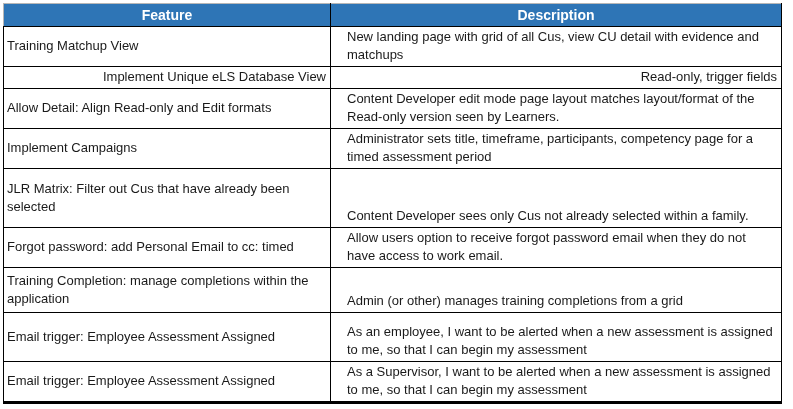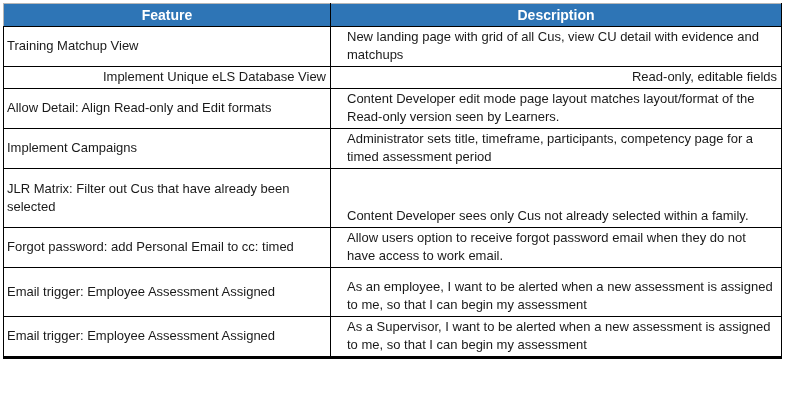--- a/index.html
+++ b/index.html
@@ -79,38 +79,42 @@
         <th class="hdr">Description</th>
       </tr>
     </thead>
     <tbody>
       <tr class="r0">
         <td class="feature">Training Matchup View</td>
         <td class="desc">New landing page with grid of all Cus, view CU detail with evidence and matchups</td>
       </tr>
       <tr class="r1">
         <td class="feature">Implement Unique eLS Database View</td>
-        <td class="desc">Read-only, editable fields</td>
+        <td class="desc">Read-only, trigger fields</td>
       </tr>
       <tr class="r3">
         <td class="feature">Allow Detail: Align Read-only and Edit formats</td>
         <td class="desc">Content Developer edit mode page layout matches layout/format of the Read-only version seen by Learners.</td>
       </tr>
       <tr class="r4">
         <td class="feature">Implement Campaigns</td>
         <td class="desc">Administrator sets title, timeframe, participants, competency page for a timed assessment period</td>
       </tr>
       <tr class="r5">
         <td class="feature">JLR Matrix: Filter out Cus that have already been selected</td>
         <td class="desc">Content Developer sees only Cus not already selected within a family.</td>
       </tr>
       <tr class="r6">
         <td class="feature">Forgot password: add Personal Email to cc: timed</td>
         <td class="desc">Allow users option to receive forgot password email when they do not have access to work email.</td>
       </tr>
+      <tr class="r7">
+        <td class="feature">Training Completion: manage completions within the application</td>
+        <td class="desc">Admin (or other) manages training completions from a grid</td>
+      </tr>
       <tr class="r8">
         <td class="feature">Email trigger: Employee Assessment Assigned</td>
         <td class="desc">As an employee, I want to be alerted when a new assessment is assigned to me, so that I can begin my assessment</td>
       </tr>
       <tr class="r9">
         <td class="feature">Email trigger: Employee Assessment Assigned</td>
         <td class="desc">As a Supervisor, I want to be alerted when a new assessment is assigned to me, so that I can begin my assessment</td>
       </tr>
     </tbody>
   </table>

